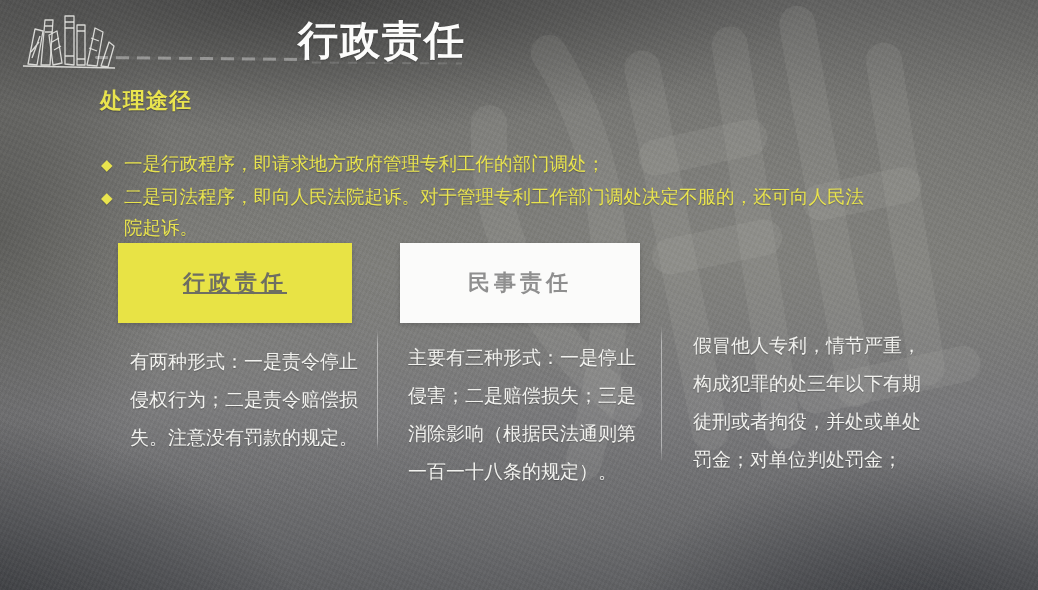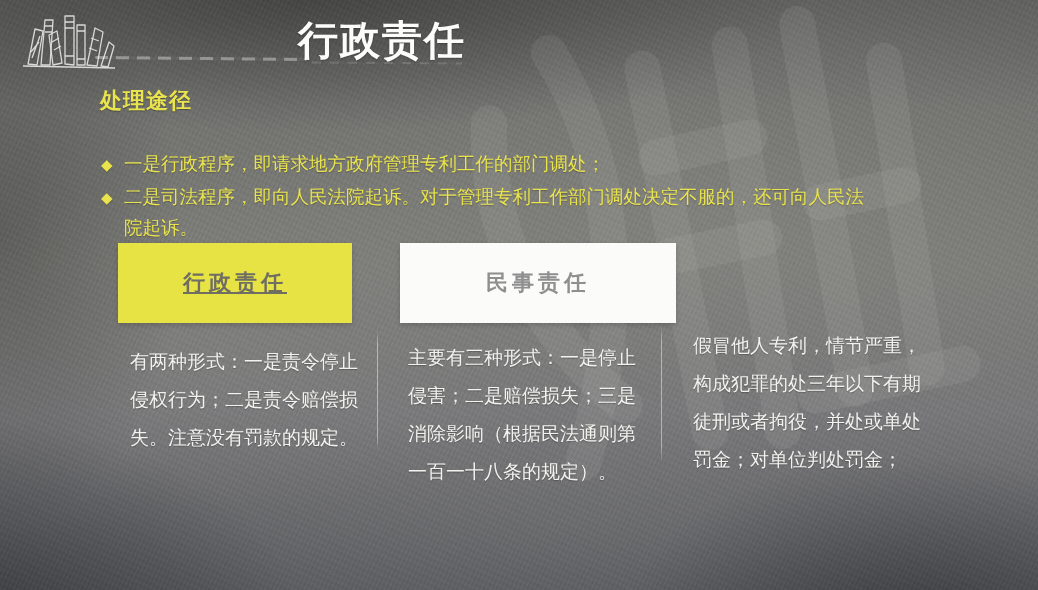--- a/index.html
+++ b/index.html
@@ -80,21 +80,21 @@
 
   .card {
     position: absolute; top: 243px; height: 80px;
     display: flex; align-items: center; justify-content: center;
     font-size: 22px; font-weight: bold; letter-spacing: 4px;
     box-shadow: 0 2px 5px rgba(0,0,0,0.18);
   }
   .card.yellow { background: #e8e345; color: #6e6e62; }
   .card.white  { background: #fbfbfa; color: #8f8f8f; }
   .card-1 { left: 118px; width: 234px; text-decoration: underline; }
-  .card-2 { left: 400px; width: 276px; align-items: center; }
+  .card-2 { left: 400px; width: 240px; align-items: center; }
   .card-3 { left: 685px; width: 237px; }
 
   .desc {
     position: absolute; width: 233px;
     font-size: 19px; line-height: 38px; color: #f2f2ef;
     text-shadow: 0 1px 1px rgba(0,0,0,0.25);
     word-break: break-all;
   }
   .desc-1 { left: 130px; top: 343px; }
   .desc-2 { left: 408px; top: 339px; }

